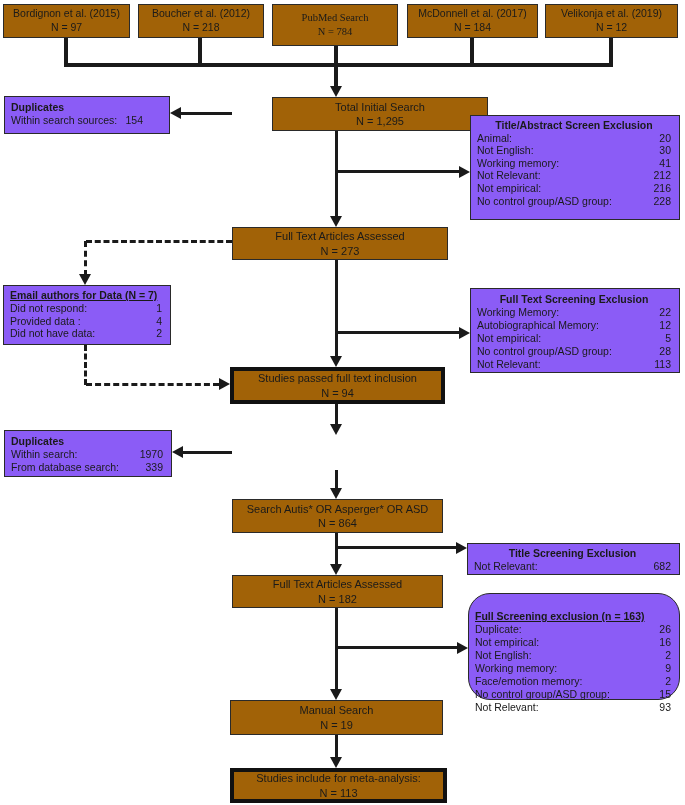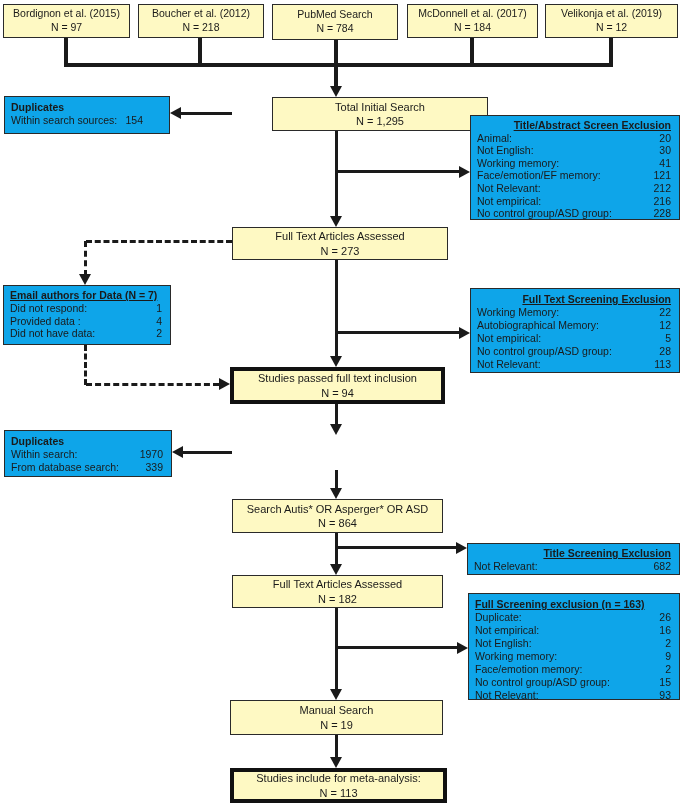--- a/index.html
+++ b/index.html
@@ -2,32 +2,32 @@
 <html><head>
 <meta charset="utf-8">
 <style>
   * { margin:0; padding:0; box-sizing:border-box; }
   html,body { background:#ffffff; }
   #canvas {
     position:relative; width:685px; height:805px; background:#ffffff;
     font-family:"Liberation Sans", sans-serif; color:#1a1a1a; overflow:hidden;
   }
   .box {
-    position:absolute; background:#fef9c3; border:1.5px solid #2a2a2a;
+    position:absolute; background:#a16207; border:1.5px solid #2a2a2a;
     display:flex; flex-direction:column; justify-content:center; align-items:center;
     text-align:center; font-size:11px; line-height:1.3; z-index:2;
   }
   .box.thick { border:4px solid #111111; }
   .box.small { font-size:10.5px; }
   .sidebox {
-    position:absolute; background:#0ea5e9; border:1.5px solid #2a2a2a;
+    position:absolute; background:#8b5cf6; border:1.5px solid #2a2a2a;
     font-size:10.5px; line-height:1.22; padding:3px 8px 3px 6px; z-index:2;
   }
   .sidebox .hdr { font-weight:bold; }
-  .sidebox .hdr.u { text-decoration:underline; text-align:right; }
+  .sidebox .hdr.u { text-align:center; }
   .sidebox .hdr.ul { text-decoration:underline; text-align:left; }
   .srow { display:flex; justify-content:space-between; }
   .srow .lbl { text-align:left; white-space:nowrap; }
   .srow .val { }
   .pad-val .val { padding-right:18px; }
   .line { position:absolute; background:#1a1a1a; z-index:1; }
   .dash-h { position:absolute; border-top:3px dashed #1a1a1a; z-index:1; }
   .dash-v { position:absolute; border-left:3px dashed #1a1a1a; z-index:1; }
   .ah { position:absolute; width:0; height:0; z-index:1; }
   .ah.down  { border-left:6px solid transparent; border-right:6px solid transparent; border-top:11px solid #1a1a1a; }
@@ -92,21 +92,21 @@
   <div class="ah down" style="left:330px;top:757px;"></div>
 
   <div class="box small" style="left:3px;top:4px;width:127px;height:34px;">
     <div>Bordignon et al. (2015)</div>
     <div>N = 97</div>
   </div>
   <div class="box small" style="left:138px;top:4px;width:126px;height:34px;">
     <div>Boucher et al. (2012)</div>
     <div>N = 218</div>
   </div>
-  <div class="box small" style="left:272px;top:4px;width:126px;height:36px;">
+  <div class="box small" style="left:272px;top:4px;width:126px;height:42px;font-family:Liberation Serif, serif;">
     <div>PubMed Search</div>
     <div>N = 784</div>
   </div>
   <div class="box small" style="left:407px;top:4px;width:131px;height:34px;">
     <div>McDonnell et al. (2017)</div>
     <div>N = 184</div>
   </div>
   <div class="box small" style="left:545px;top:4px;width:133px;height:34px;">
     <div>Velikonja et al. (2019)</div>
     <div>N = 12</div>
@@ -192,24 +192,20 @@
     </div>
     <div class="srow">
       <span class="lbl">Not English:</span>
       <span class="val">30</span>
     </div>
     <div class="srow">
       <span class="lbl">Working memory:</span>
       <span class="val">41</span>
     </div>
     <div class="srow">
-      <span class="lbl">Face/emotion/EF memory:</span>
-      <span class="val">121</span>
-    </div>
-    <div class="srow">
       <span class="lbl">Not Relevant:</span>
       <span class="val">212</span>
     </div>
     <div class="srow">
       <span class="lbl">Not empirical:</span>
       <span class="val">216</span>
     </div>
     <div class="srow">
       <span class="lbl">No control group/ASD group:</span>
       <span class="val">228</span>
@@ -241,21 +237,21 @@
   </div>
 
   <div class="sidebox" style="left:467px;top:533px;width:213px;height:32px;margin-top:10px;">
     <div class="hdr u">Title Screening Exclusion</div>
     <div class="srow">
       <span class="lbl">Not Relevant:</span>
       <span class="val">682</span>
     </div>
   </div>
 
-  <div class="sidebox" style="left:468px;top:593px;width:212px;height:107px;padding-top:4px;line-height:1.24;">
+  <div class="sidebox" style="left:468px;top:593px;width:212px;height:107px;padding-top:16px;line-height:1.24;border-radius:22px;">
     <div class="hdr ul">Full Screening exclusion (n = 163)</div>
     <div class="srow">
       <span class="lbl">Duplicate:</span>
       <span class="val">26</span>
     </div>
     <div class="srow">
       <span class="lbl">Not empirical:</span>
       <span class="val">16</span>
     </div>
     <div class="srow">

